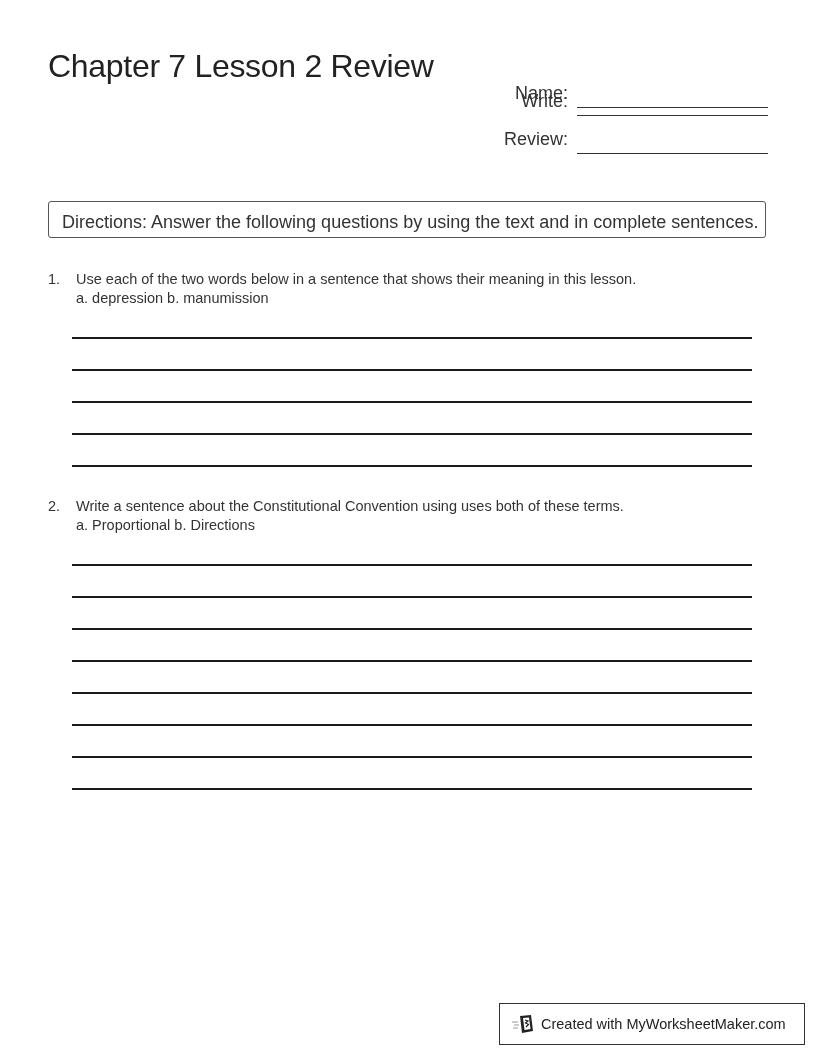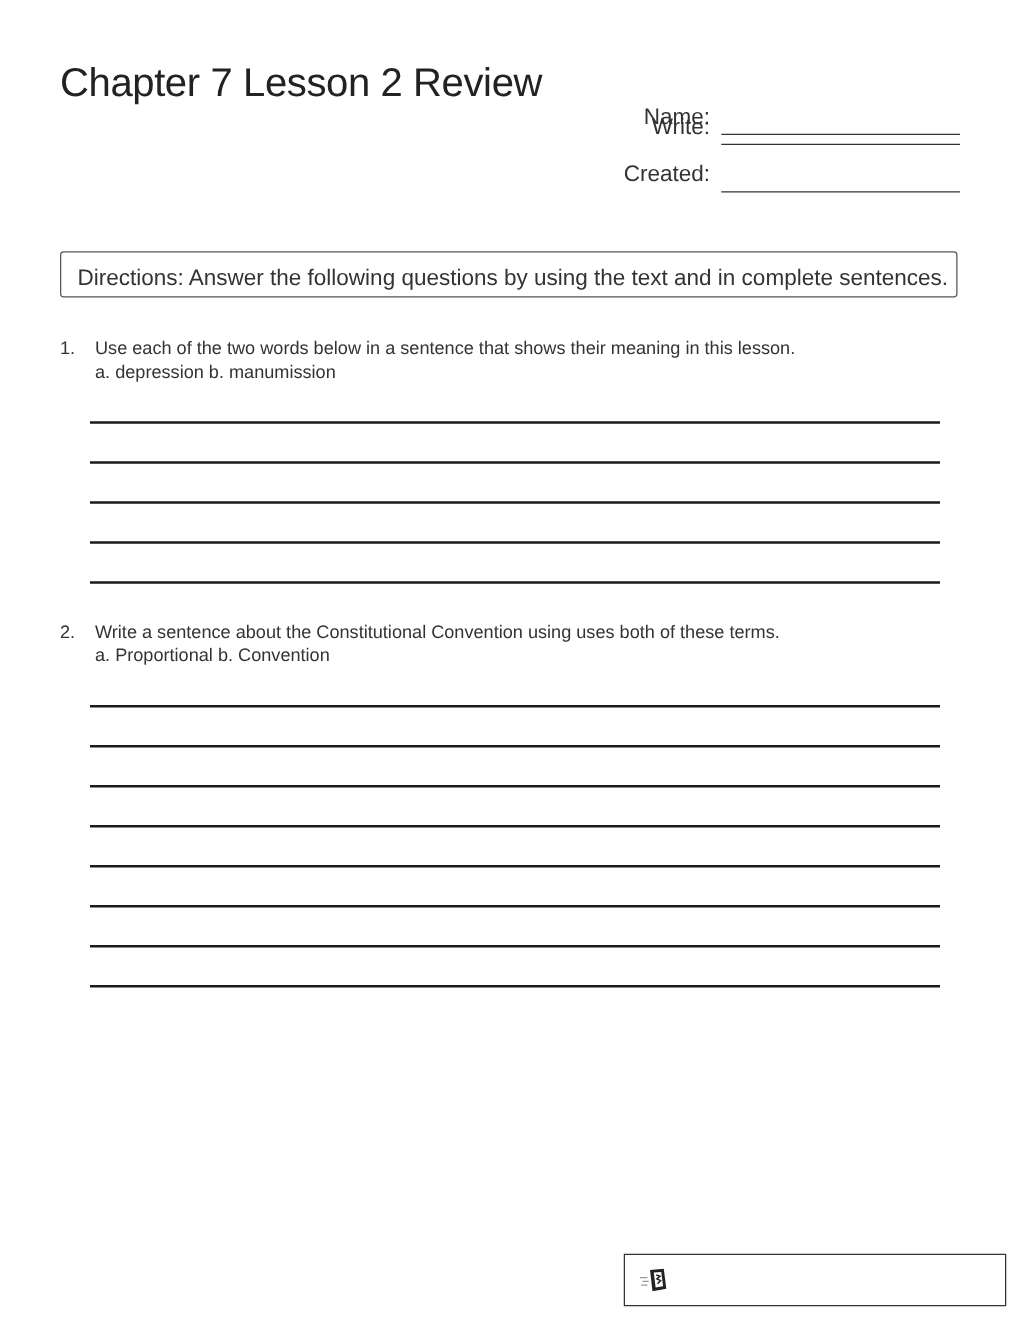--- a/index.html
+++ b/index.html
@@ -35,21 +35,21 @@
 
 <div class="field" style="top:48px;margin-top:30px;">
   <span class="field-label">Name:</span>
   <div class="field-line"></div>
 </div>
 <div class="field" style="top:86px;">
   <span class="field-label">Write:</span>
   <div class="field-line"></div>
 </div>
 <div class="field" style="top:124px;">
-  <span class="field-label">Created:</span>
+  <span class="field-label">Review:</span>
   <div class="field-line"></div>
 </div>
 
 <div class="directions">
   <span>Directions: Answer the following questions by using the text and in complete sentences.</span>
 </div>
 
 <div class="question" style="top:270px;">
   <span class="q-num">1.</span>
   <span class="q-text">Use each of the two words below in a sentence that shows their meaning in this lesson.</span>
@@ -59,21 +59,21 @@
   <div class="answer-line" style="top:337px;"></div>
   <div class="answer-line" style="top:369px;"></div>
   <div class="answer-line" style="top:401px;"></div>
   <div class="answer-line" style="top:433px;"></div>
   <div class="answer-line" style="top:465px;"></div>
 </div>
 
 <div class="question" style="top:497px;">
   <span class="q-num">2.</span>
   <span class="q-text">Write a sentence about the Constitutional Convention using uses both of these terms.</span>
-  <span class="q-sub">a. Proportional b. Convention</span>
+  <span class="q-sub">a. Proportional b. Directions</span>
 </div>
 <div>
   <div class="answer-line" style="top:564px;"></div>
   <div class="answer-line" style="top:596px;"></div>
   <div class="answer-line" style="top:628px;"></div>
   <div class="answer-line" style="top:660px;"></div>
   <div class="answer-line" style="top:692px;"></div>
   <div class="answer-line" style="top:724px;"></div>
   <div class="answer-line" style="top:756px;"></div>
   <div class="answer-line" style="top:788px;"></div>
@@ -83,13 +83,14 @@
   <span class="footer-icon">
     <svg width="24" height="20" viewBox="0 0 24 20">
       <line x1="1" y1="8" x2="7" y2="8" stroke="#999" stroke-width="1"></line>
       <line x1="3" y1="11" x2="8" y2="11" stroke="#999" stroke-width="1"></line>
       <line x1="2" y1="14" x2="7" y2="14" stroke="#999" stroke-width="1"></line>
       <path d="M9 2 L20 1 L22 17 L11 19 Z" fill="#222"></path>
       <path d="M12 4 L18 3.5 L19.5 15 L13.5 16 Z" fill="#fff"></path>
       <path d="M14 6 L17 7 L14.5 9 L17.5 10.5 L15 13" stroke="#222" stroke-width="1.2" fill="none"></path>
     </svg>
   </span>
+  <span class="footer-text">Created with MyWorksheetMaker.com</span>
 </div>
 
 </body></html>

